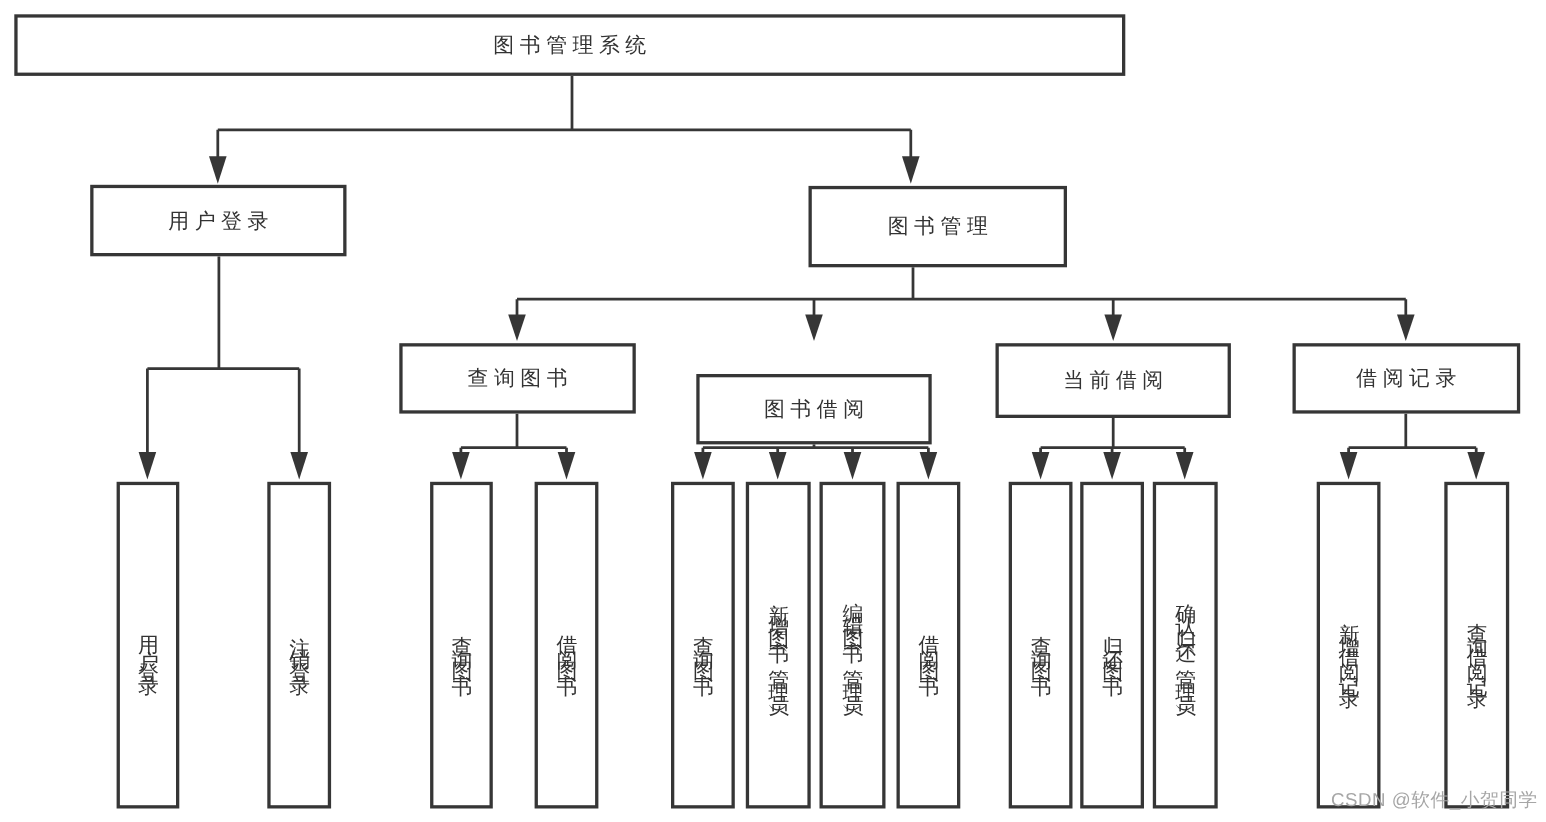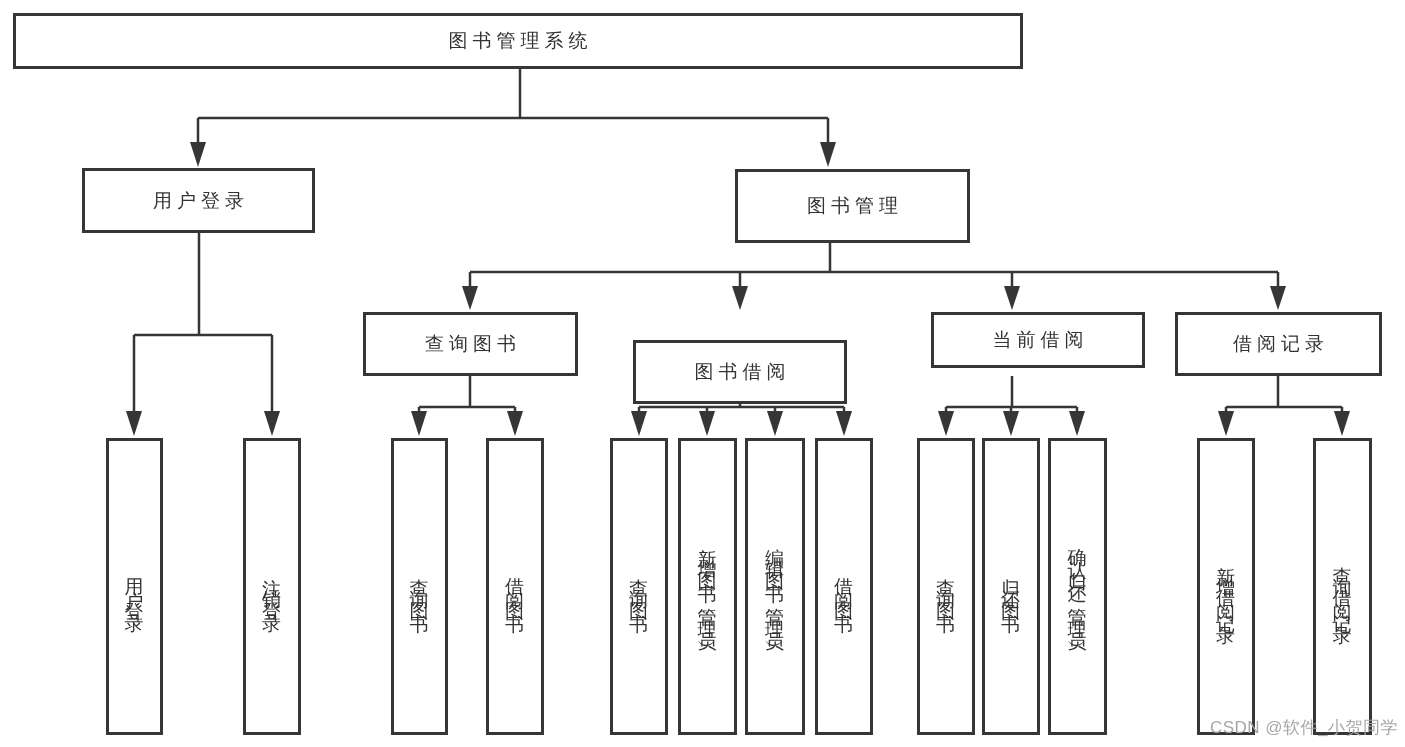--- a/index.html
+++ b/index.html
@@ -114,21 +114,21 @@
     </g>
   </svg>
 
   <div class="node h" style="left:13px; top:13px; width:1010px; height:56px;">图书管理系统</div>
 
   <div class="node h" style="left:82px; top:168px; width:233px; height:65px;">用户登录</div>
   <div class="node h" style="left:712px; top:169px; width:235px; height:74px;margin-left:23px;">图书管理</div>
 
   <div class="node h" style="left:363px; top:312px; width:215px; height:64px;">查询图书</div>
   <div class="node h" style="left:633px; top:312px; width:214px; height:64px;margin-top:28px;">图书借阅</div>
-  <div class="node h" style="left:905px; top:312px; width:214px; height:56px;margin-left:26px;">当前借阅</div>
+  <div class="node h" style="left:905px; top:312px; width:214px; height:68px;">当前借阅</div>
   <div class="node h" style="left:1175px; top:312px; width:207px; height:64px;">借阅记录</div>
 
   <div class="node v" style="left:106px; top:438px; width:57px; height:297px;">用户登录</div>
   <div class="node v" style="left:243px; top:438px; width:58px; height:297px;">注销登录</div>
 
   <div class="node v" style="left:391px; top:438px; width:57px; height:297px;">查询图书</div>
   <div class="node v" style="left:486px; top:438px; width:58px; height:297px;">借阅图书</div>
 
   <div class="node v" style="left:610px; top:438px; width:58px; height:297px;">查询图书</div>
   <div class="node v" style="left:678px; top:438px; width:59px; height:297px;">新增图书（管理员）</div>

